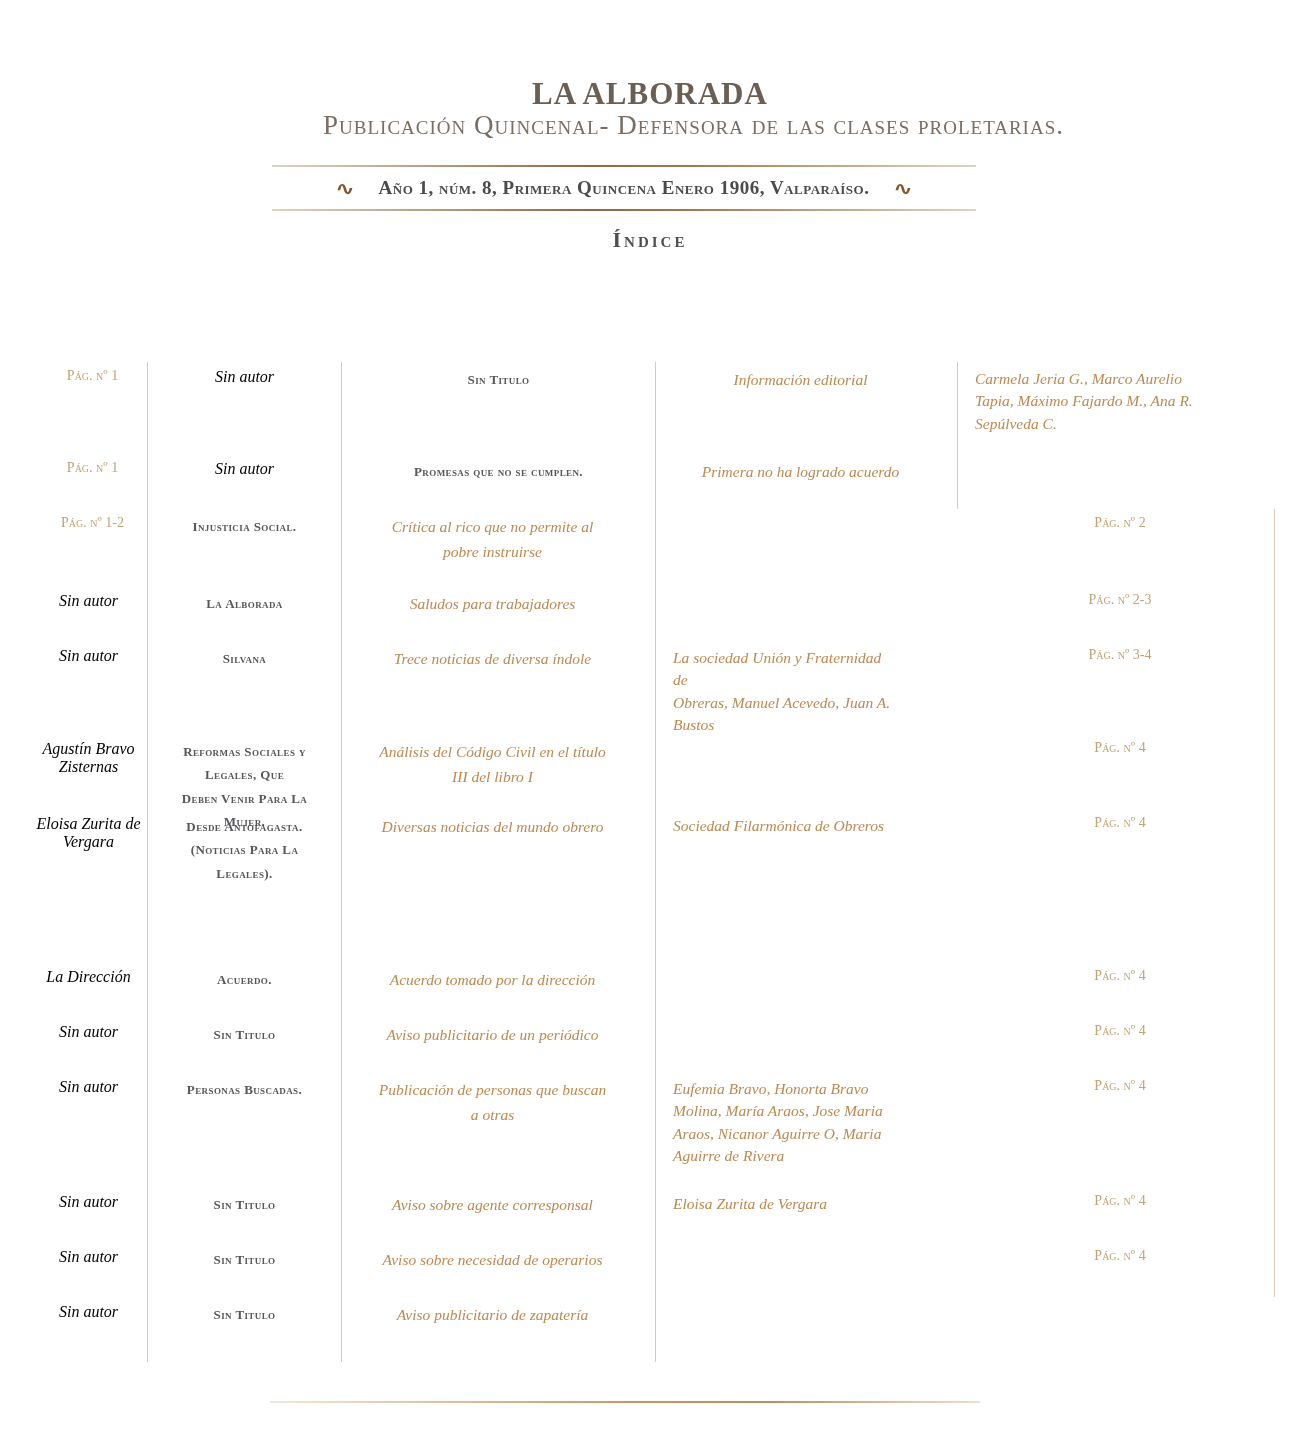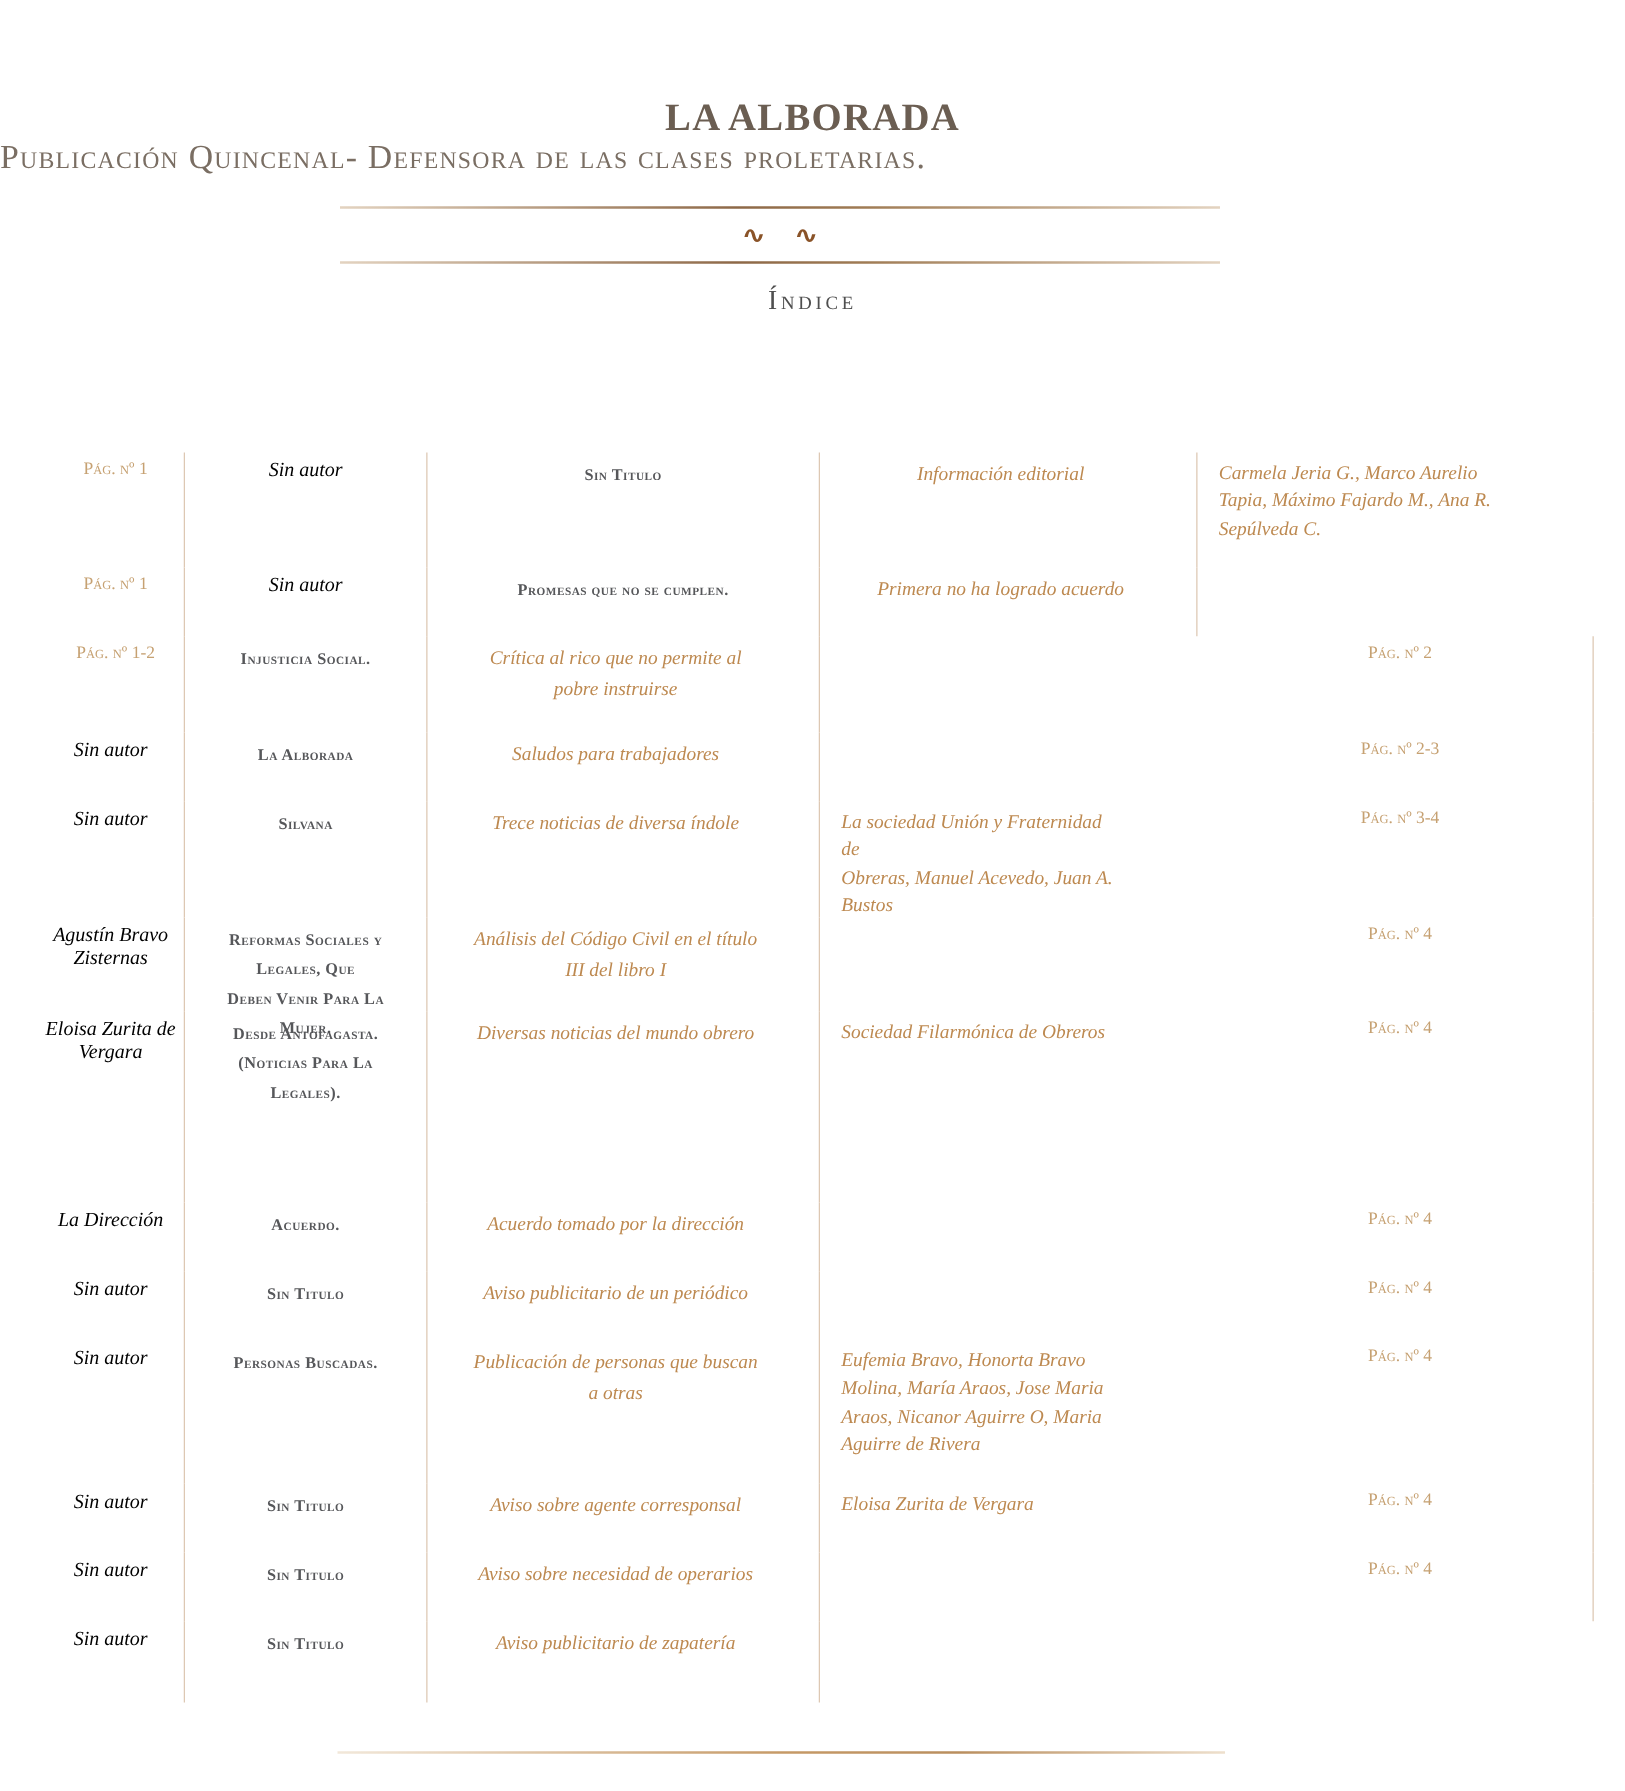--- a/index.html
+++ b/index.html
@@ -5,21 +5,21 @@
   html,body{margin:0;padding:0;}
   body{
     width:1300px;height:1433px;position:relative;background:#ffffff;
     font-family:"Liberation Serif","DejaVu Serif",serif;overflow:hidden;
   }
   .page-title{
     position:absolute;top:76px;left:0;width:1300px;text-align:center;
     font-size:31px;font-weight:bold;letter-spacing:1px;color:#6b5e52;margin:0;
   }
   .page-subtitle{
-    position:absolute;top:110px;left:0;width:1064px;text-align:left;
+    position:absolute;top:110px;left:0;width:1064px;text-align:right;
     font-size:27px;font-variant:small-caps;color:#7a6e63;letter-spacing:1px;margin:0;
   }
   .issue-block{
     position:absolute;top:165px;left:272px;width:704px;height:46px;
   }
   .rule{height:2px;background:linear-gradient(90deg,#e3d3c0,#8d6847 45%,#a07c55 60%,#e3d3c0);}
   .rule-top{position:absolute;top:0;left:0;right:0;}
   .rule-bottom{position:absolute;bottom:0;left:0;right:0;}
   .issue-line{
     position:absolute;top:2px;bottom:2px;left:0;right:0;
@@ -28,21 +28,21 @@
   .issue-text{
     font-variant:small-caps;font-weight:bold;font-size:19px;color:#4b4b4b;
     letter-spacing:0.5px;
   }
   .squiggle{
     font-family:"DejaVu Sans",sans-serif;font-size:19px;font-weight:bold;color:#8a5328;
     transform:scaleX(1.25);display:inline-block;line-height:1;
   }
   .index-heading{
     position:absolute;top:227px;left:0;width:1300px;text-align:center;
-    font-variant:small-caps;font-weight:normal;font-size:22px;color:#4f4f4f;
+    font-variant:small-caps;font-weight:bold;font-size:22px;color:#4f4f4f;
     letter-spacing:3px;margin:0;
   }
   .index-table{
     position:absolute;top:362px;left:30px;width:1245px;
     display:grid;grid-template-columns:118px 194px 314px 302px 317px;
   }
   .cell{white-space:pre-line;padding-top:6px;box-sizing:border-box;}
   .col-page,.col-author,.col-title,.col-description{border-right:1px solid #ddc8b3;text-align:center;}
   .col-page{
     font-variant:small-caps;font-size:14px;color:#c6a172;padding-left:8px;
@@ -70,20 +70,21 @@
 </head>
 <body>
 
 <h1 class="page-title">LA ALBORADA</h1>
 <div class="page-subtitle">Publicación Quincenal- Defensora de las clases proletarias.</div>
 
 <div class="issue-block">
   <div class="rule rule-top"></div>
   <div class="issue-line">
     <span class="squiggle">∿</span>
+    <span class="issue-text">Año 1, núm. 8, Primera Quincena Enero  1906, Valparaíso.</span>
     <span class="squiggle">∿</span>
   </div>
   <div class="rule rule-bottom"></div>
 </div>
 
 <h2 class="index-heading">Índice</h2>
 
 <div class="index-table" style="grid-template-rows: 92px 55px 77px 55px 93px 75px 153px 55px 55px 115px 55px 55px 65px;">
     <div class="cell col-page">Pág. nº 1</div>
     <div class="cell col-author">Sin autor</div>

